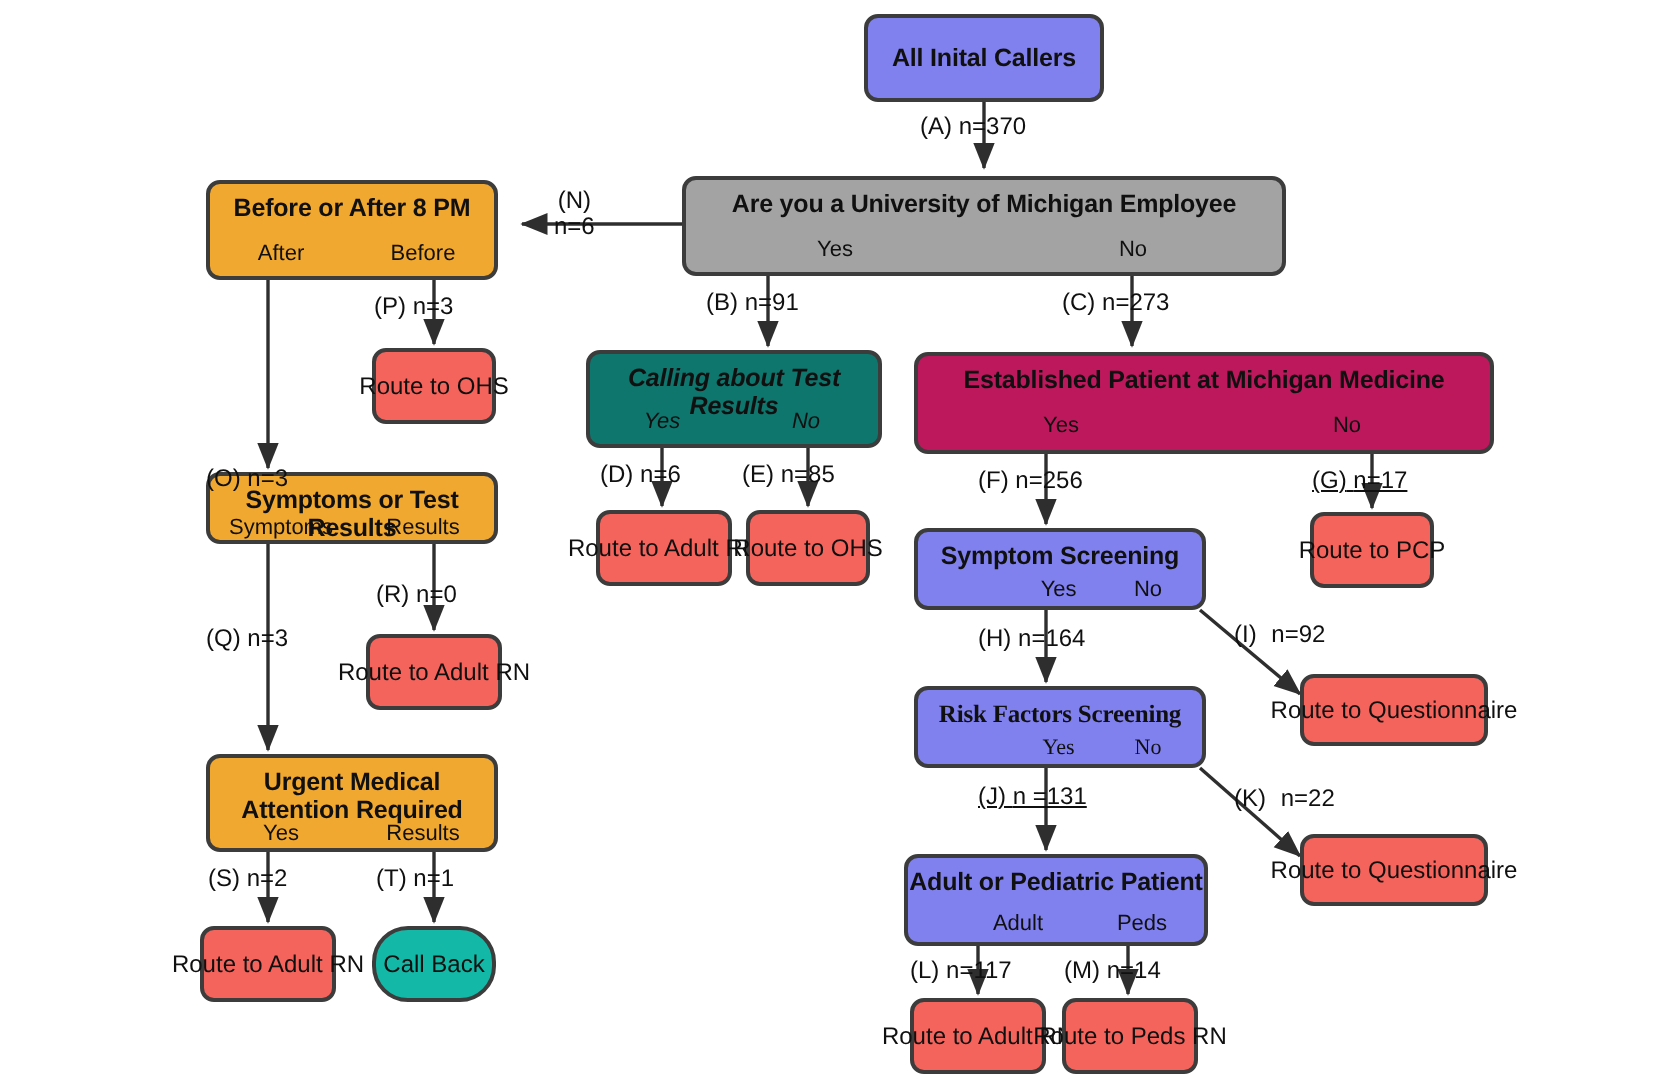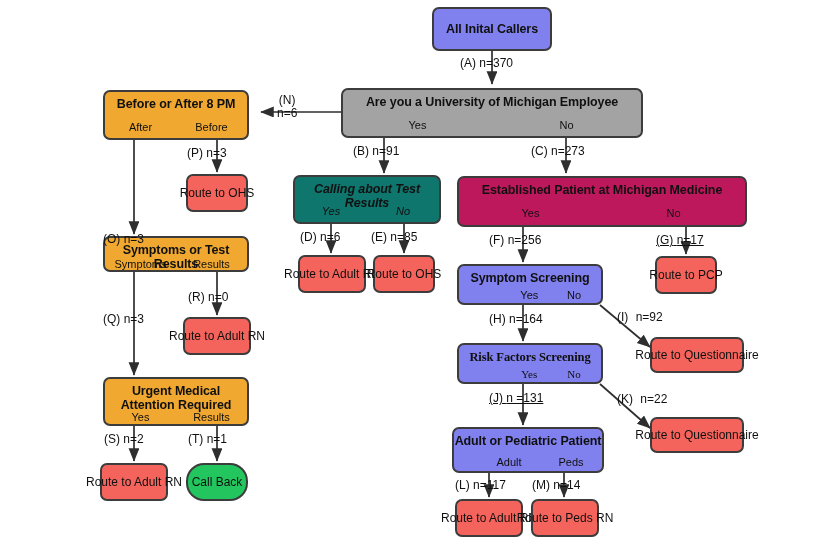--- a/index.html
+++ b/index.html
@@ -237,21 +237,21 @@
     <div class="opts" style="top:26px;">
       <div class="opt" style="width:50%;margin-left:24px;">Adult</div>
       <div class="opt" style="width:50%;">Peds</div>
     </div>
   </div>
 
   <div class="node" style="left:100px; top:463px; width:68px; height:38px; background:#f4645c;">
     <div class="terminal-text">Route to Adult RN</div>
   </div>
 
-  <div class="node" style="left:186px; top:463px; width:62px; height:38px; background:#22c55e;border-radius:18px;">
+  <div class="node" style="left:186px; top:463px; width:62px; height:38px; background:#14b8a6;border-radius:18px;">
     <div class="terminal-text">Call Back</div>
   </div>
 
   <div class="node" style="left:455px; top:499px; width:68px; height:38px; background:#f4645c;">
     <div class="terminal-text">Route to Adult RN</div>
   </div>
 
   <div class="node" style="left:531px; top:499px; width:68px; height:38px; background:#f4645c;">
     <div class="terminal-text">Route to Peds RN</div>
   </div>

